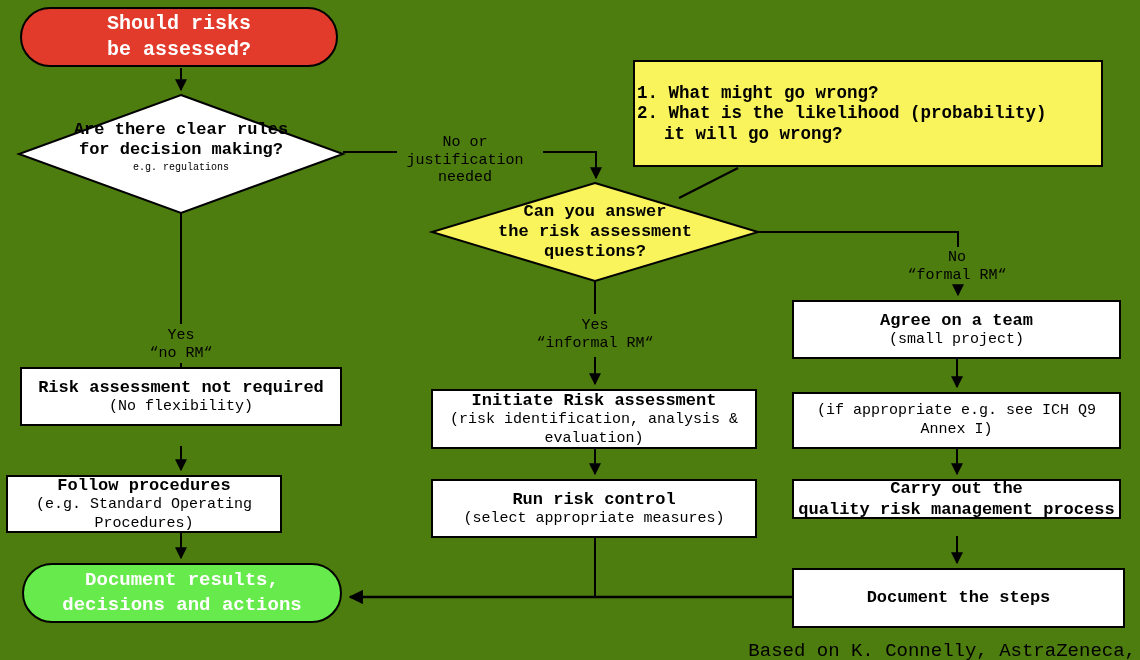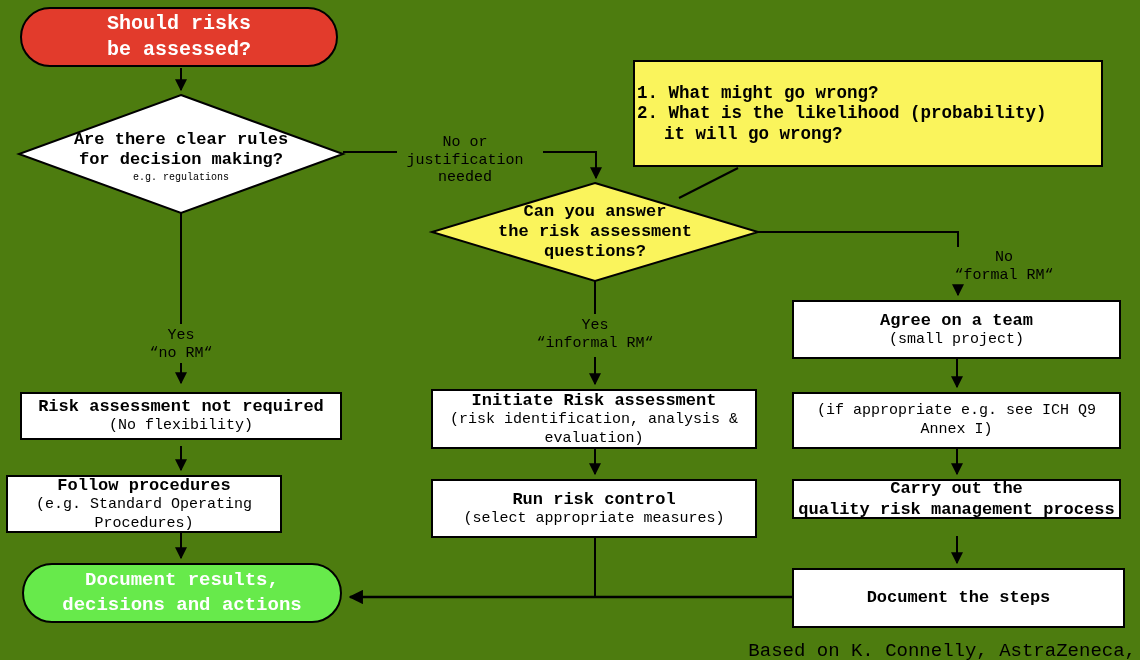--- a/index.html
+++ b/index.html
@@ -64,21 +64,21 @@
       <line x1="957" y1="536" x2="957" y2="563" marker-end="url(#arr)"></line>
       <line x1="792" y1="597" x2="350" y2="597" stroke-width="2.4" marker-end="url(#arr)"></line>
     </g>
   </svg>
 
   <div class="node stadium start" style="left:20px;top:7px;width:318px;height:60px">
     <span>Should risks</span>
     <span>be assessed?</span>
   </div>
 
-  <div class="dtext" style="left:56px;top:118px;width:250px;height:78px">
+  <div class="dtext" style="left:56px;top:108px;width:250px;height:78px">
     <span class="b">Are there clear rules</span>
     <span class="b">for decision making?</span>
     <span class="small">e.g. regulations</span>
   </div>
 
   <div class="note">
     <span>1. What might go wrong?</span>
     <span>2. What is the likelihood (probability)</span>
     <span class="indent">it will go wrong?</span>
   </div>
@@ -94,26 +94,26 @@
     <span>justification needed</span>
   </div>
   <div class="edge-label" style="left:121px;top:327px;width:120px">
     <span>Yes</span>
     <span>“no RM“</span>
   </div>
   <div class="edge-label" style="left:525px;top:317px;width:140px">
     <span>Yes</span>
     <span>“informal RM“</span>
   </div>
-  <div class="edge-label" style="left:939px;top:249px;width:130px">
+  <div class="edge-label" style="left:892px;top:249px;width:130px">
     <span>No</span>
     <span>“formal RM“</span>
   </div>
 
-  <div class="node rbox" style="left:20px;top:392px;width:322px;height:48px">
+  <div class="node rbox" style="left:20px;top:367px;width:322px;height:59px">
     <span class="t">Risk assessment not required</span>
     <span class="s">(No flexibility)</span>
   </div>
   <div class="node rbox" style="left:6px;top:475px;width:276px;height:58px">
     <span class="t">Follow procedures</span>
     <span class="s">(e.g. Standard Operating Procedures)</span>
   </div>
   <div class="node stadium end" style="left:22px;top:563px;width:320px;height:60px">
     <span>Document results,</span>
     <span>decisions and actions</span>

